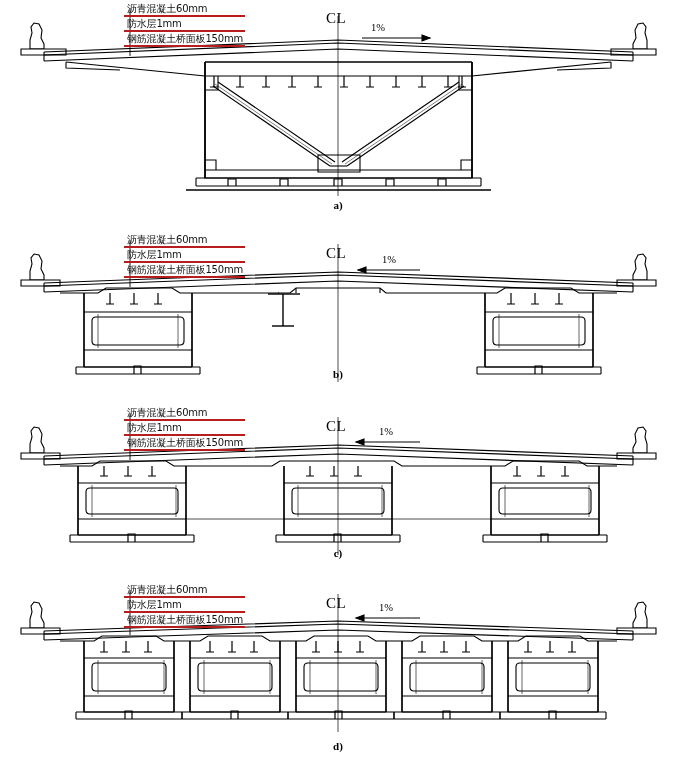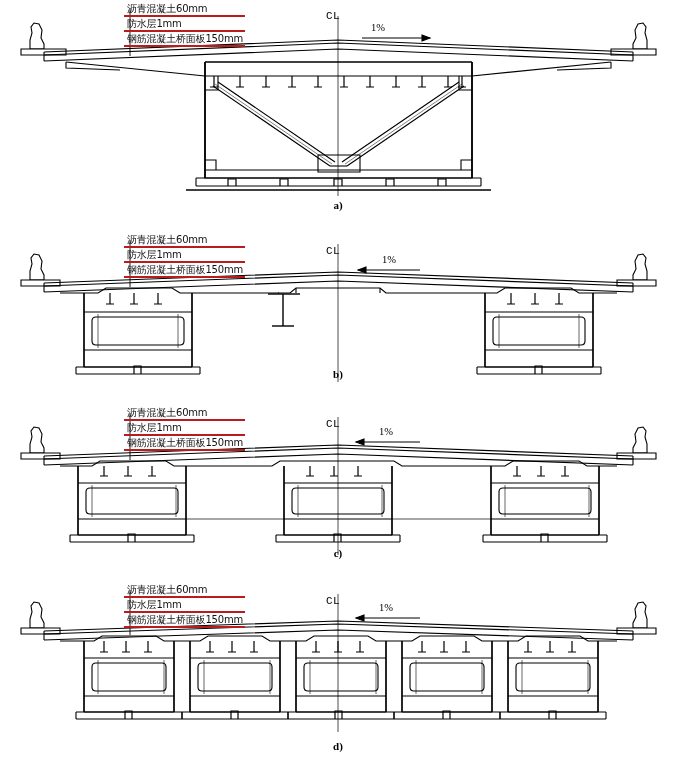--- a/index.html
+++ b/index.html
@@ -4,21 +4,21 @@
 <style>
   html,body{margin:0;padding:0;background:#ffffff;}
   body{width:677px;height:769px;font-family:"Liberation Serif",serif;color:#000;}
   .sheet{position:relative;width:677px;height:769px;overflow:hidden;background:#fff;}
   .section{position:absolute;left:0;width:677px;}
   .svgwrap{position:absolute;left:0;top:0;width:677px;}
   svg{display:block;}
   .callout{position:absolute;font-family:"Liberation Serif",serif;font-size:10.5px;line-height:13px;color:#111;white-space:nowrap;}
   .callout .ln{border-bottom:2px solid #b91c1c;padding:0 2px 0 3px;display:block;letter-spacing:-0.2px;}
   .callout .cjk{font-family:"DejaVu Sans","Liberation Sans",sans-serif;font-size:10px;}
-  .cl-label{position:absolute;font-family:Liberation Mono, monospace;font-size:11px;letter-spacing:0.5px;text-align:center;}
+  .cl-label{position:absolute;font-family:Liberation Serif, serif;font-size:15px;letter-spacing:0.5px;text-align:center;}
   .slope-label{position:absolute;font-family:"Liberation Serif",serif;font-size:10.5px;}
   .fig-label{position:absolute;font-family:"Liberation Serif",serif;font-size:11px;font-weight:bold;text-align:center;width:40px;}
 </style>
 </head>
 <body>
 
 <div class="sheet">
 
   <div class="section" style="top:0;height:215px;">
     <div class="svgwrap">

